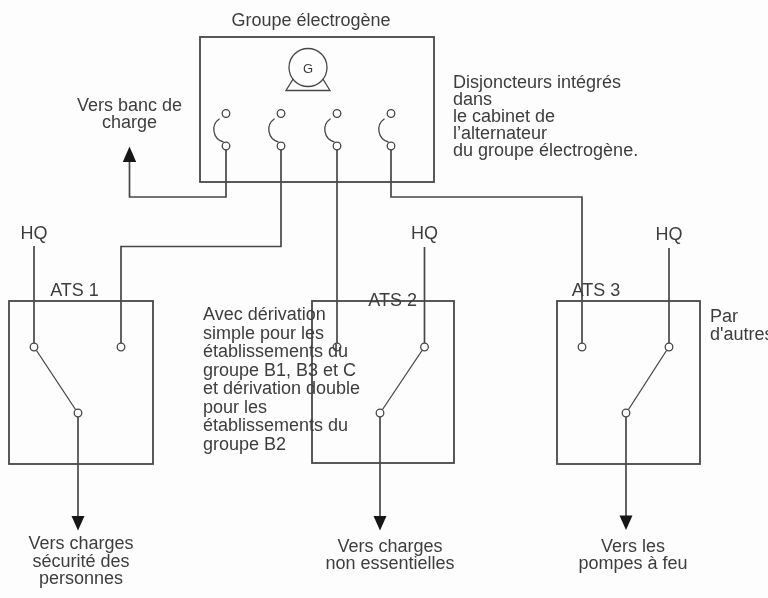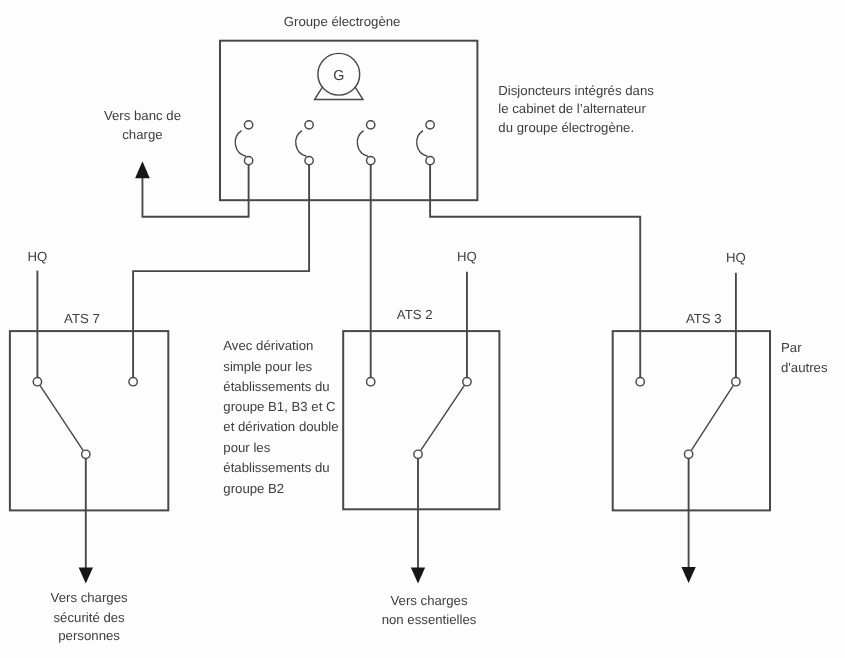--- a/index.html
+++ b/index.html
@@ -16,21 +16,21 @@
     width: 768px;
     height: 598px;
     background: var(--background);
     font-family: "Liberation Sans", "DejaVu Sans", sans-serif;
     color: var(--text);
   }
   .stage svg { position: absolute; left: 0; top: 0; }
   .lbl {
     position: absolute;
     white-space: pre-line;
-    font-size: 12px;
+    font-size: 18px;
     line-height: 17px;
     color: var(--text);
   }
   .center { text-align: center; }
   .note { line-height: 17px; }
   .annot { line-height: 18.5px; }
   
   .ln    { fill: none; stroke: var(--line); stroke-width: 1.7; }
   .thin  { stroke-width: 1.3; }
   .box   { fill: none; stroke: var(--line); stroke-width: 1.8; }
@@ -123,34 +123,36 @@
 le cabinet de l’alternateur
 du groupe électrogène.</div>
 
   <div class="lbl center" style="left:59px; top:97px; width:141px;">Vers banc de
 charge</div>
 
   <div class="lbl center" style="left:14px; top:225px; width:40px;">HQ</div>
   <div class="lbl center" style="left:404px; top:225px; width:41px;">HQ</div>
   <div class="lbl center" style="left:649px; top:226px; width:40px;">HQ</div>
 
-  <div class="lbl center" style="left:34px; top:282px; width:81px;">ATS 7</div>
-  <div class="lbl center" style="left:337px; top:278px; width:80px;">ATS 2</div>
-  <div class="lbl center" style="left:576px; top:282px; width:80px;text-align:right;">ATS 3</div>
+  <div class="lbl center" style="left:34px; top:282px; width:81px;">ATS 1</div>
+  <div class="lbl center" style="left:337px; top:292px; width:80px;text-align:right;">ATS 2</div>
+  <div class="lbl center" style="left:556px; top:282px; width:80px;">ATS 3</div>
 
   <div class="lbl annot" style="left:163px; top:305px; width:170px;margin-left:40px;">Avec dérivation
 simple pour les
 établissements du
 groupe B1, B3 et C
 et dérivation double
 pour les
 établissements du
 groupe B2</div>
   <div class="lbl" style="left:710px; top:307px; width:60px; line-height:18px;">Par
 d'autres</div>
 
   <div class="lbl center" style="left:11px; top:535px; width:140px; line-height:17.5px;">Vers charges
 sécurité des
 personnes</div>
   <div class="lbl center" style="left:320px; top:538px; width:140px;">Vers charges
 non essentielles</div>
+  <div class="lbl center" style="left:563px; top:538px; width:140px;">Vers les
+pompes à feu</div>
 
 </div>
 
 </body></html>

